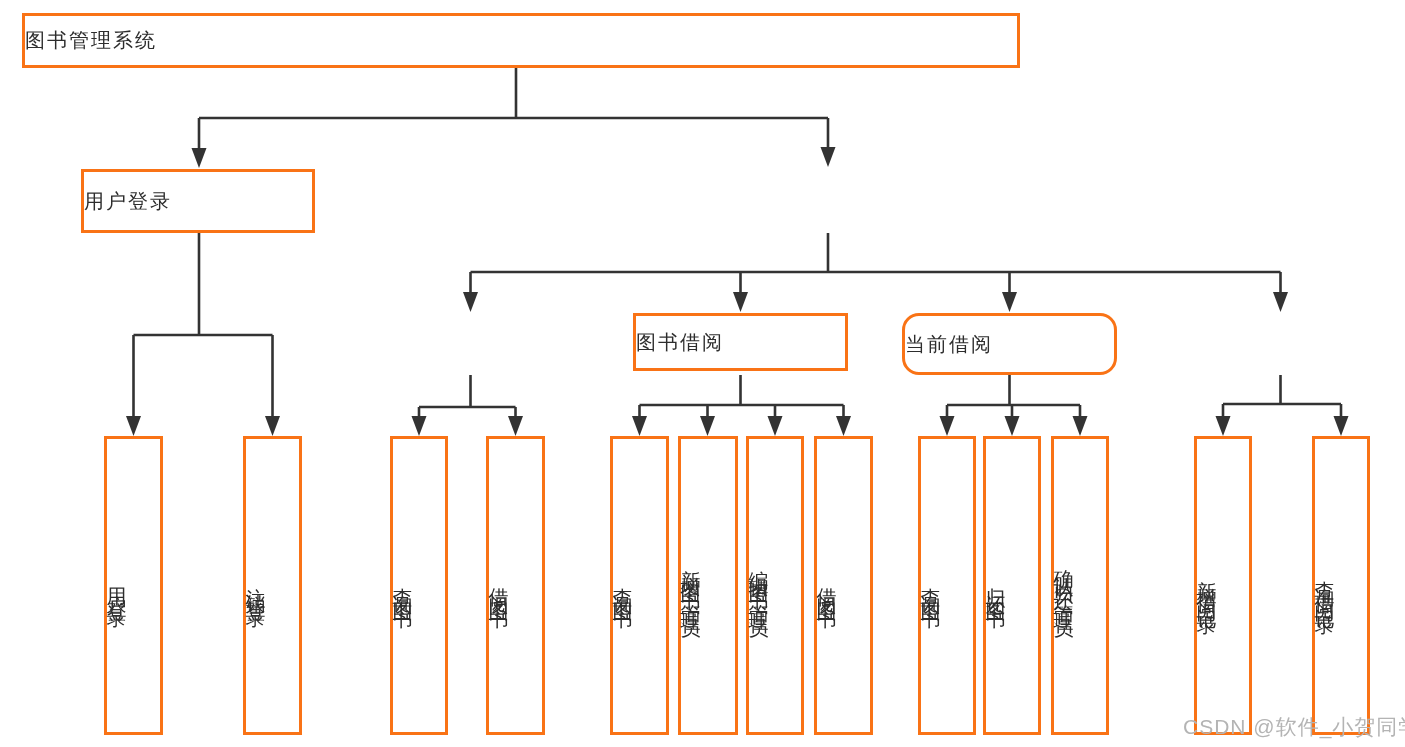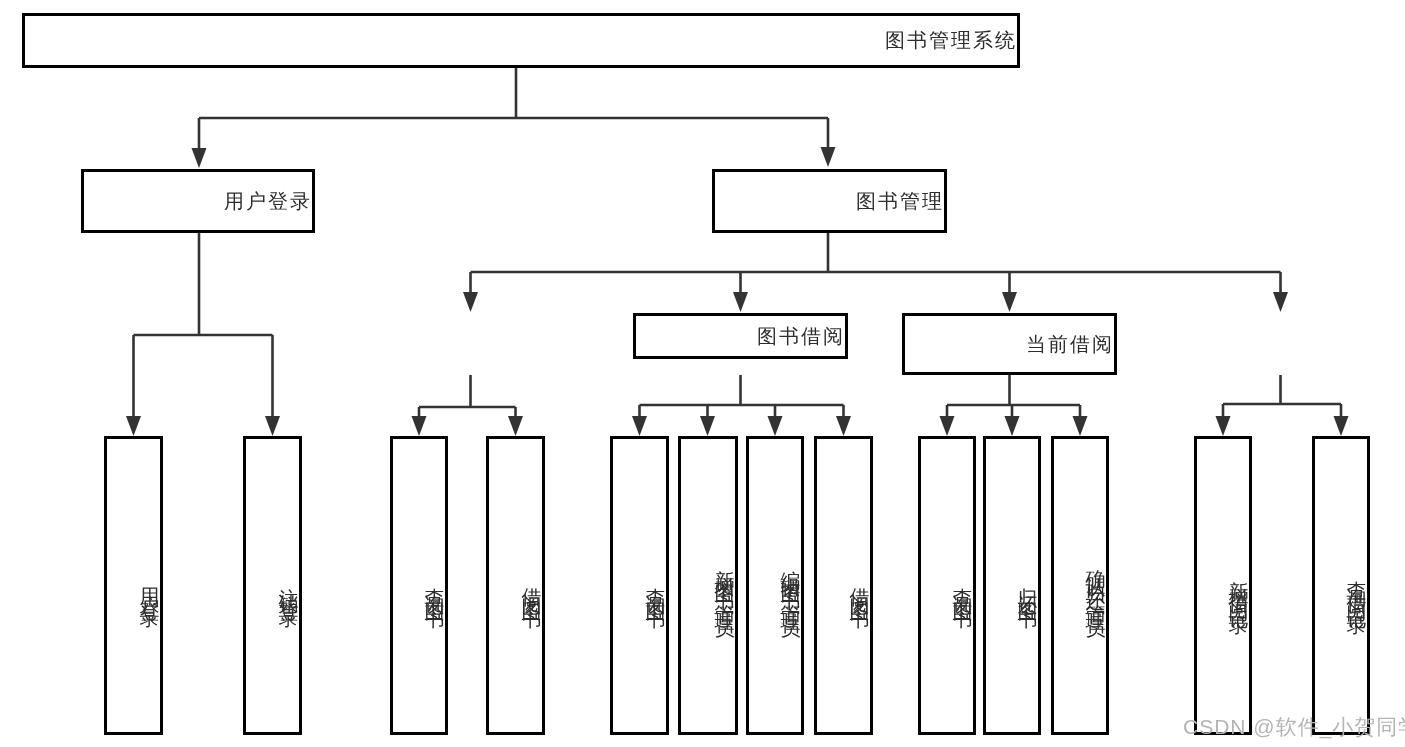--- a/index.html
+++ b/index.html
@@ -13,25 +13,25 @@
   }
   #connectors {
     position: absolute;
     left: 0; top: 0;
     width: 1405px; height: 747px;
     pointer-events: none;
   }
   .node {
     position: absolute;
     box-sizing: border-box;
-    border: 3px solid #000000;
+    border: 3px solid #f97316;
     background: #ffffff;
     display: flex;
     align-items: center;
-    justify-content: flex-end;
+    justify-content: flex-start;
     color: #2d2d2d;
     font-size: 20px;
     letter-spacing: 2px;
     z-index: 2;
   }
   .node.h { white-space: nowrap; }
   .node.v span {
     writing-mode: vertical-rl;
     text-orientation: mixed;
     letter-spacing: 7px;
@@ -95,28 +95,25 @@
     </g>
   </svg>
 
   <div class="node h" style="left:22px; top:13px; width:998px; height:55px;">
     <span>图书管理系统</span>
   </div>
 
   <div class="node h" style="left:81px; top:169px; width:234px; height:64px;">
     <span>用户登录</span>
   </div>
-  <div class="node h" style="left:712px; top:169px; width:235px; height:64px;">
-    <span>图书管理</span>
-  </div>
 
-  <div class="node h" style="left:633px; top:313px; width:215px; height:46px;">
+  <div class="node h" style="left:633px; top:313px; width:215px; height:58px;">
     <span>图书借阅</span>
   </div>
-  <div class="node h" style="left:902px; top:313px; width:215px; height:62px;">
+  <div class="node h" style="left:902px; top:313px; width:215px; height:62px;border-radius:17px;">
     <span>当前借阅</span>
   </div>
 
   <div class="node v leaf" style="left:104px; width:59px;">
     <span>用户登录</span>
   </div>
   <div class="node v leaf" style="left:243px; width:59px;">
     <span>注销登录</span>
   </div>
 

